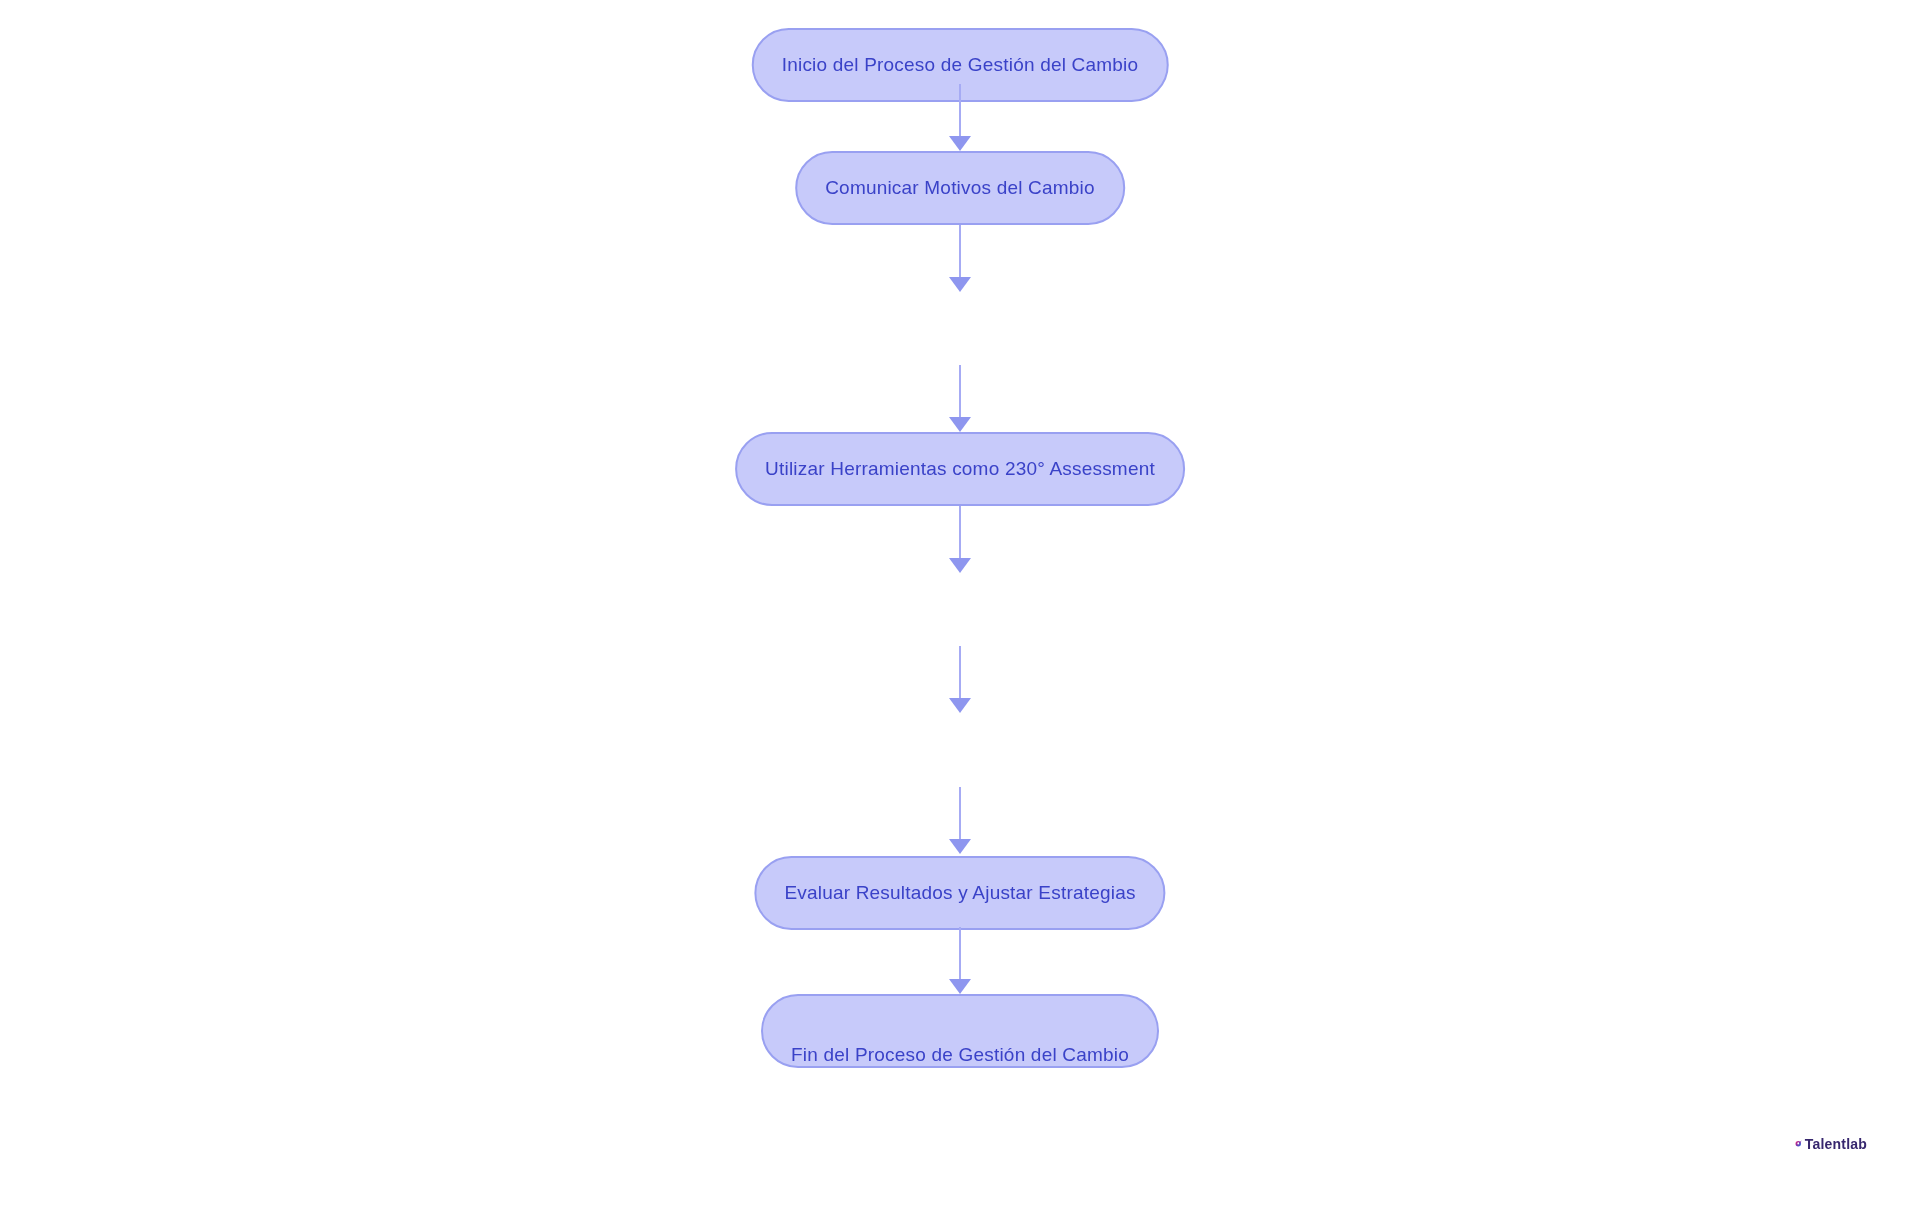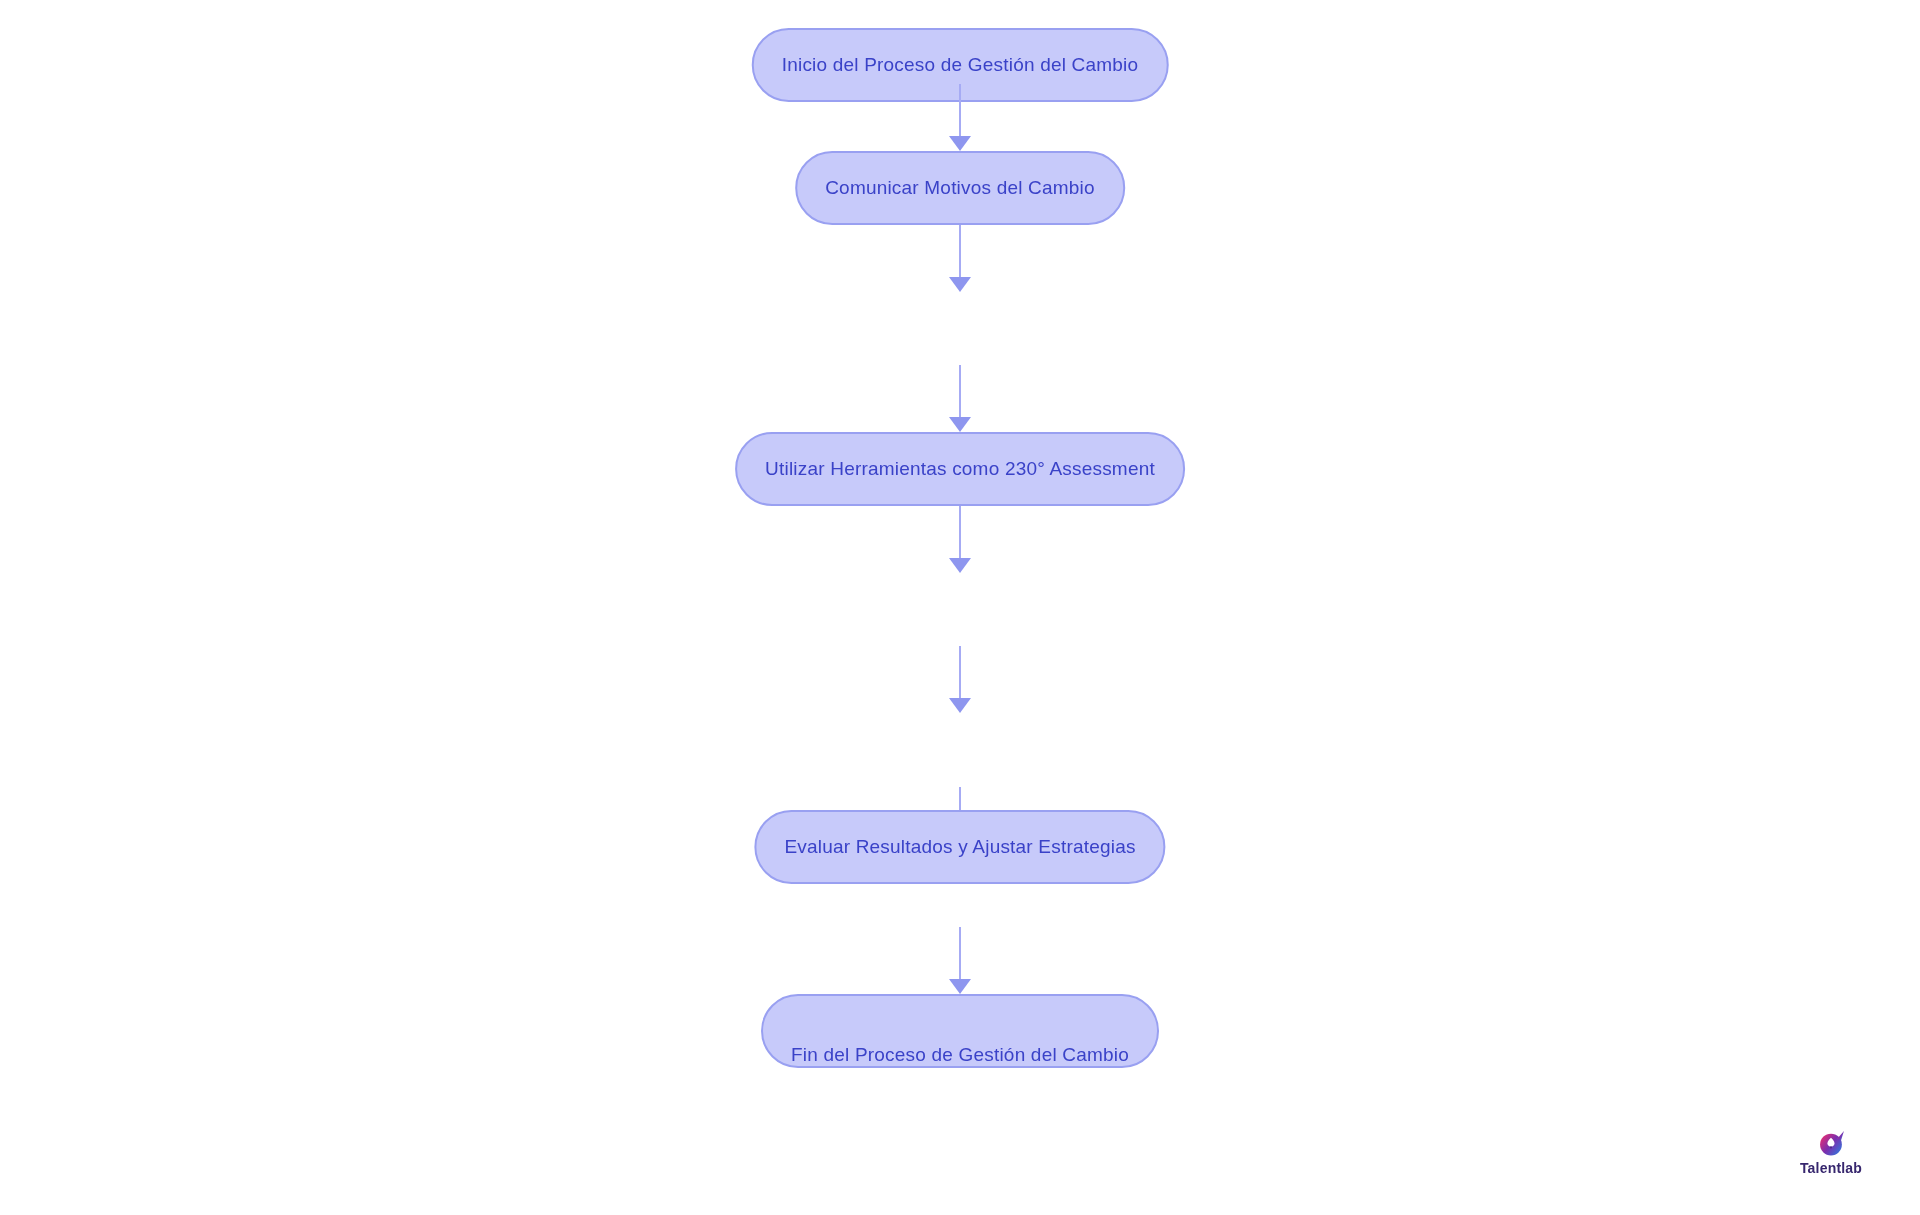--- a/index.html
+++ b/index.html
@@ -33,21 +33,21 @@
     letter-spacing: 0.2px;
     white-space: nowrap;
     padding: 0 28px;
   }
   .node-1 { top: 16px;  min-width: 406px; margin-top: 12px; }
   .node-2 { top: 151px; min-width: 318px; }
   .node-3 { top: 292px; min-width: 282px; }
   .node-4 { top: 432px; min-width: 436px; }
   .node-5 { top: 573px; min-width: 410px; }
   .node-6 { top: 713px; min-width: 332px; }
-  .node-7 { top: 810px; min-width: 398px; }
+  .node-7 { top: 856px; min-width: 398px; }
   .node-8 { top: 994px; min-width: 374px; align-items: flex-end; }
 
   
   .arrow {
     position: absolute;
     left: 960px;
     transform: translateX(-50%);
     width: 26px;
     height: 67px;
   }
@@ -79,21 +79,21 @@
     border-top: 15px solid var(--arrow-head, #8e96ef);
   }
 
   
   .logo {
     position: absolute;
     left: 1795px;
     top: 1130px;
     width: 72px;
     display: flex;
-    flex-direction: column;
+    flex-direction: row;
     align-items: center;
     gap: 3px;
   }
   .logo-mark { width: 27px; height: 27px; }
   .logo-text {
     font-size: 14px;
     font-weight: bold;
     color: var(--logo-text, #37276e);
     letter-spacing: 0.2px;
   }

